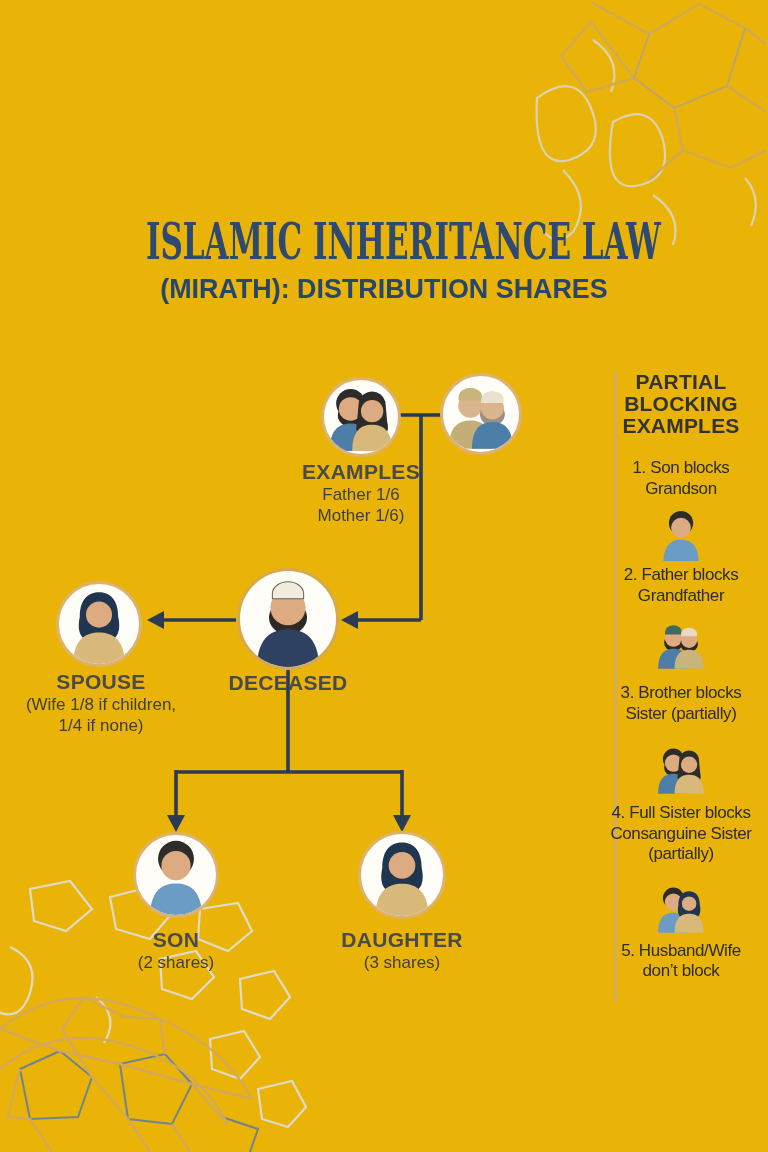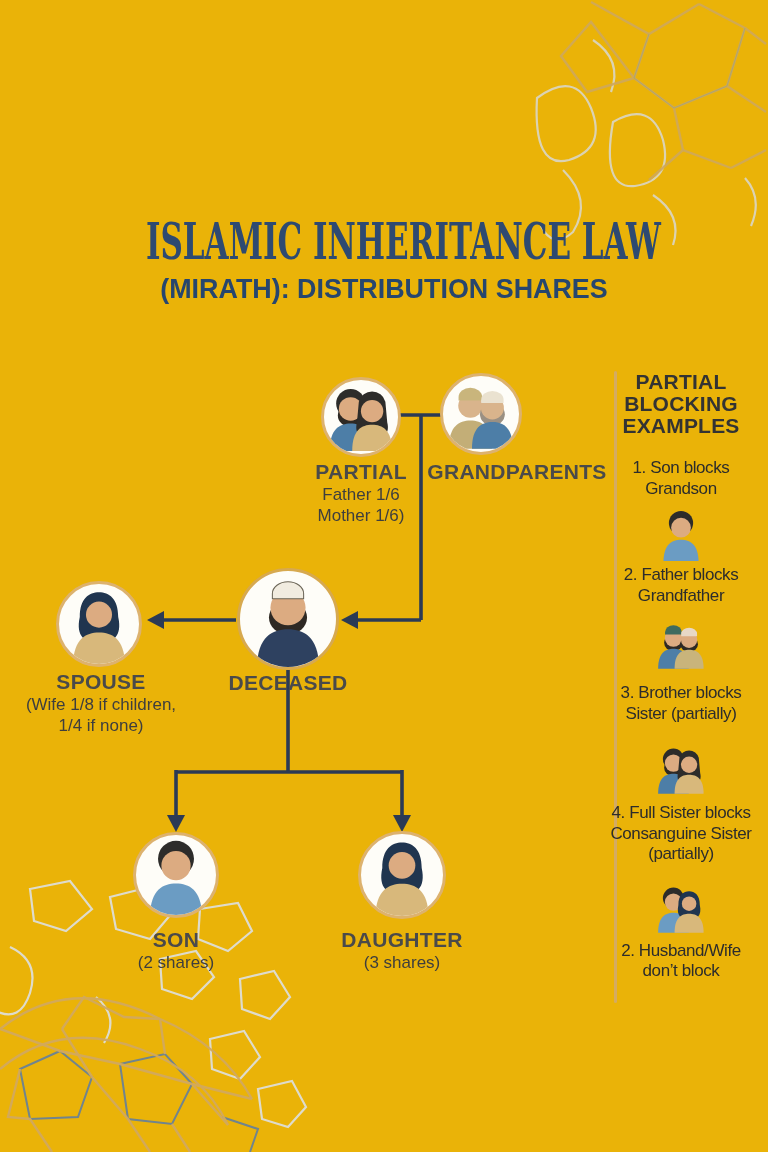--- a/index.html
+++ b/index.html
@@ -189,26 +189,23 @@
     <span><svg viewBox="0 0 100 100" preserveAspectRatio="xMidYMid meet" style="width: 100%; height: 100%;">
           <g transform="translate(50,60) scale(1.55)">
             <path d="M-15.5,-12 C-19,4 -11,9 0,9 C11,9 19,4 15.5,-12 C15.5,-27 8,-32 0,-32 C-8,-32 -15.5,-27 -15.5,-12 Z" fill="#20354f"></path>
             <circle cx="0" cy="-14" r="10.5" fill="#dcab81"></circle>
             <path d="M-21,28 C-21,6 -11,0.5 0,0.5 C11,0.5 21,6 21,28 Z" fill="#d8b87b"></path>
           </g>
         </svg></span>
   </div>
 
   <div class="node-text" style="left:271px;top:459px;width:180px">
-    <div class="node-label">PARTIAL</div>
+    <div class="node-label">EXAMPLES</div>
     <div class="node-sub">Father 1/6</div>
     <div class="node-sub">Mother 1/6)</div>
-  </div>
-  <div class="node-text" style="left:427px;top:459px;width:180px">
-    <div class="node-label">GRANDPARENTS</div>
   </div>
   <div class="node-text" style="left:6px;top:669px;width:190px">
     <div class="node-label">SPOUSE</div>
     <div class="node-sub">(Wife 1/8 if children,</div>
     <div class="node-sub">1/4 if none)</div>
   </div>
   <div class="node-text" style="left:198px;top:670px;width:180px">
     <div class="node-label">DECEASED</div>
   </div>
   <div class="node-text" style="left:96px;top:927px;width:160px">
@@ -294,18 +291,18 @@
           </g>
           <g transform="translate(65,60) scale(1.28)">
             <path d="M-15.5,-12 C-19,4 -11,9 0,9 C11,9 19,4 15.5,-12 C15.5,-27 8,-32 0,-32 C-8,-32 -15.5,-27 -15.5,-12 Z" fill="#20354f"></path>
             <circle cx="0" cy="-14" r="10.5" fill="#dcab81"></circle>
             <path d="M-21,28 C-21,6 -11,0.5 0,0.5 C11,0.5 21,6 21,28 Z" fill="#d8b87b"></path>
           </g>
         </svg>
       </div>
 
     <div class="sb-item m9">
-      <div>2. Husband/Wife</div>
+      <div>5. Husband/Wife</div>
       <div>don’t block</div>
     </div>
   </div>
 
 </div>
 
 </body></html>

